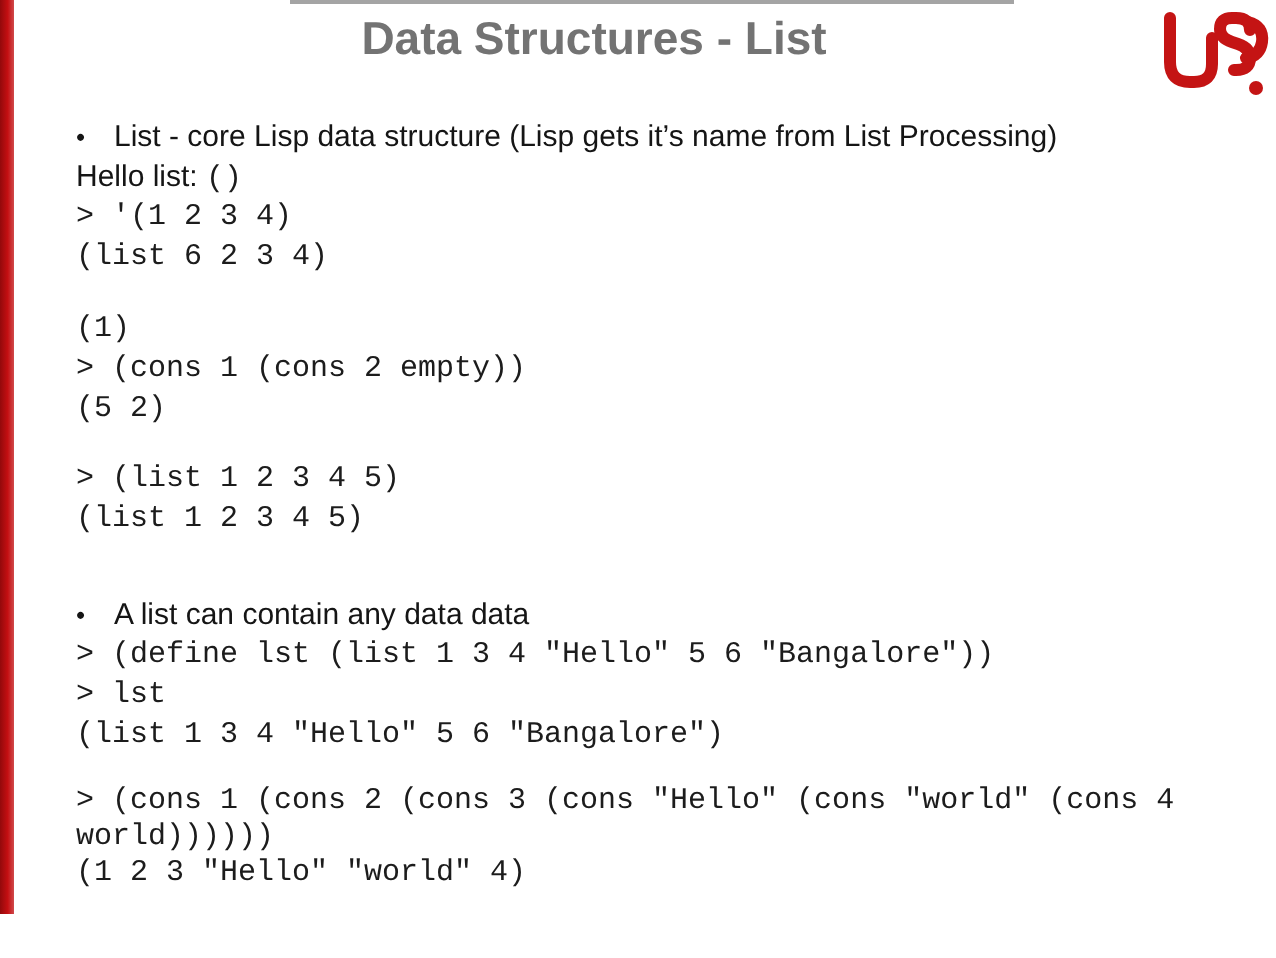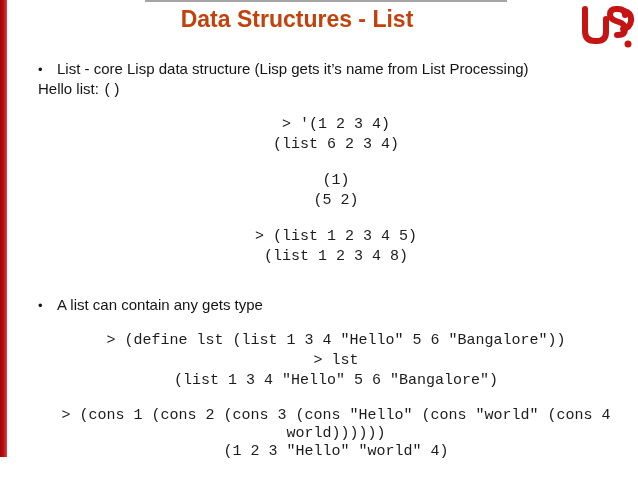--- a/index.html
+++ b/index.html
@@ -16,33 +16,33 @@
     background:linear-gradient(90deg,#93090b 0%,#c40f12 55%,#d04a4c 100%);
   }
   .top-sliver{
     position:absolute;left:145px;top:0;width:362px;height:2px;
     background:#5a5a5a;opacity:.55;
   }
   .logo{position:absolute;top:4px;right:3px;width:56px;height:46px;}
   .title{
     position:absolute;top:6px;left:0;right:44px;
     margin:0;text-align:center;
-    font-size:23px;font-weight:bold;color:#c2410c;
+    font-size:23px;font-weight:bold;color:#737373;
     letter-spacing:0px;
   }
   .content{position:absolute;left:38px;top:58px;right:4px;}
   .bullet-line{height:21px;line-height:21px;font-size:15px;white-space:pre;}
   .bullet{display:inline-block;width:19px;font-size:13px;}
   .mixed-line{height:20px;line-height:20px;font-size:15px;white-space:pre;}
   .code,.code-line{
     font-family:"Liberation Mono","DejaVu Sans Mono",monospace;
     font-size:15px;color:#1c1c1c;
   }
   .code-line{height:20px;line-height:20px;white-space:pre;}
-  .codeblock{margin:16px;text-align:center;}
+  .codeblock{margin:0;}
   .mb16{margin-bottom:16px;}
   .mb15{margin-bottom:15px;}
   .mb27{margin-bottom:27px;}
   .mb14{margin-bottom:14px;}
   .tight .code-line{height:18px;line-height:18px;}
 </style>
 </head>
 <body>
 
 <div class="slide">
@@ -68,29 +68,30 @@
 
     <div class="mixed-line"><span>Hello list: </span><span class="code">()</span></div>
 
     <div class="codeblock mb16">
       <div class="code-line">&gt; '(1 2 3 4)</div>
       <div class="code-line">(list 6 2 3 4)</div>
     </div>
 
     <div class="codeblock mb15">
       <div class="code-line">(1)</div>
+      <div class="code-line">&gt; (cons 1 (cons 2 empty))</div>
       <div class="code-line">(5 2)</div>
     </div>
 
     <div class="codeblock mb27">
       <div class="code-line">&gt; (list 1 2 3 4 5)</div>
-      <div class="code-line">(list 1 2 3 4 8)</div>
+      <div class="code-line">(list 1 2 3 4 5)</div>
     </div>
 
-    <div class="bullet-line"><span class="bullet">•</span><span>A list can contain any gets type</span></div>
+    <div class="bullet-line"><span class="bullet">•</span><span>A list can contain any data data</span></div>
 
     <div class="codeblock mb14">
       <div class="code-line">&gt; (define lst (list 1 3 4 "Hello" 5 6 "Bangalore"))</div>
       <div class="code-line">&gt; lst</div>
       <div class="code-line">(list 1 3 4 "Hello" 5 6 "Bangalore")</div>
     </div>
 
     <div class="codeblock tight">
       <div class="code-line">&gt; (cons 1 (cons 2 (cons 3 (cons "Hello" (cons "world" (cons 4</div>
       <div class="code-line">world))))))</div>

